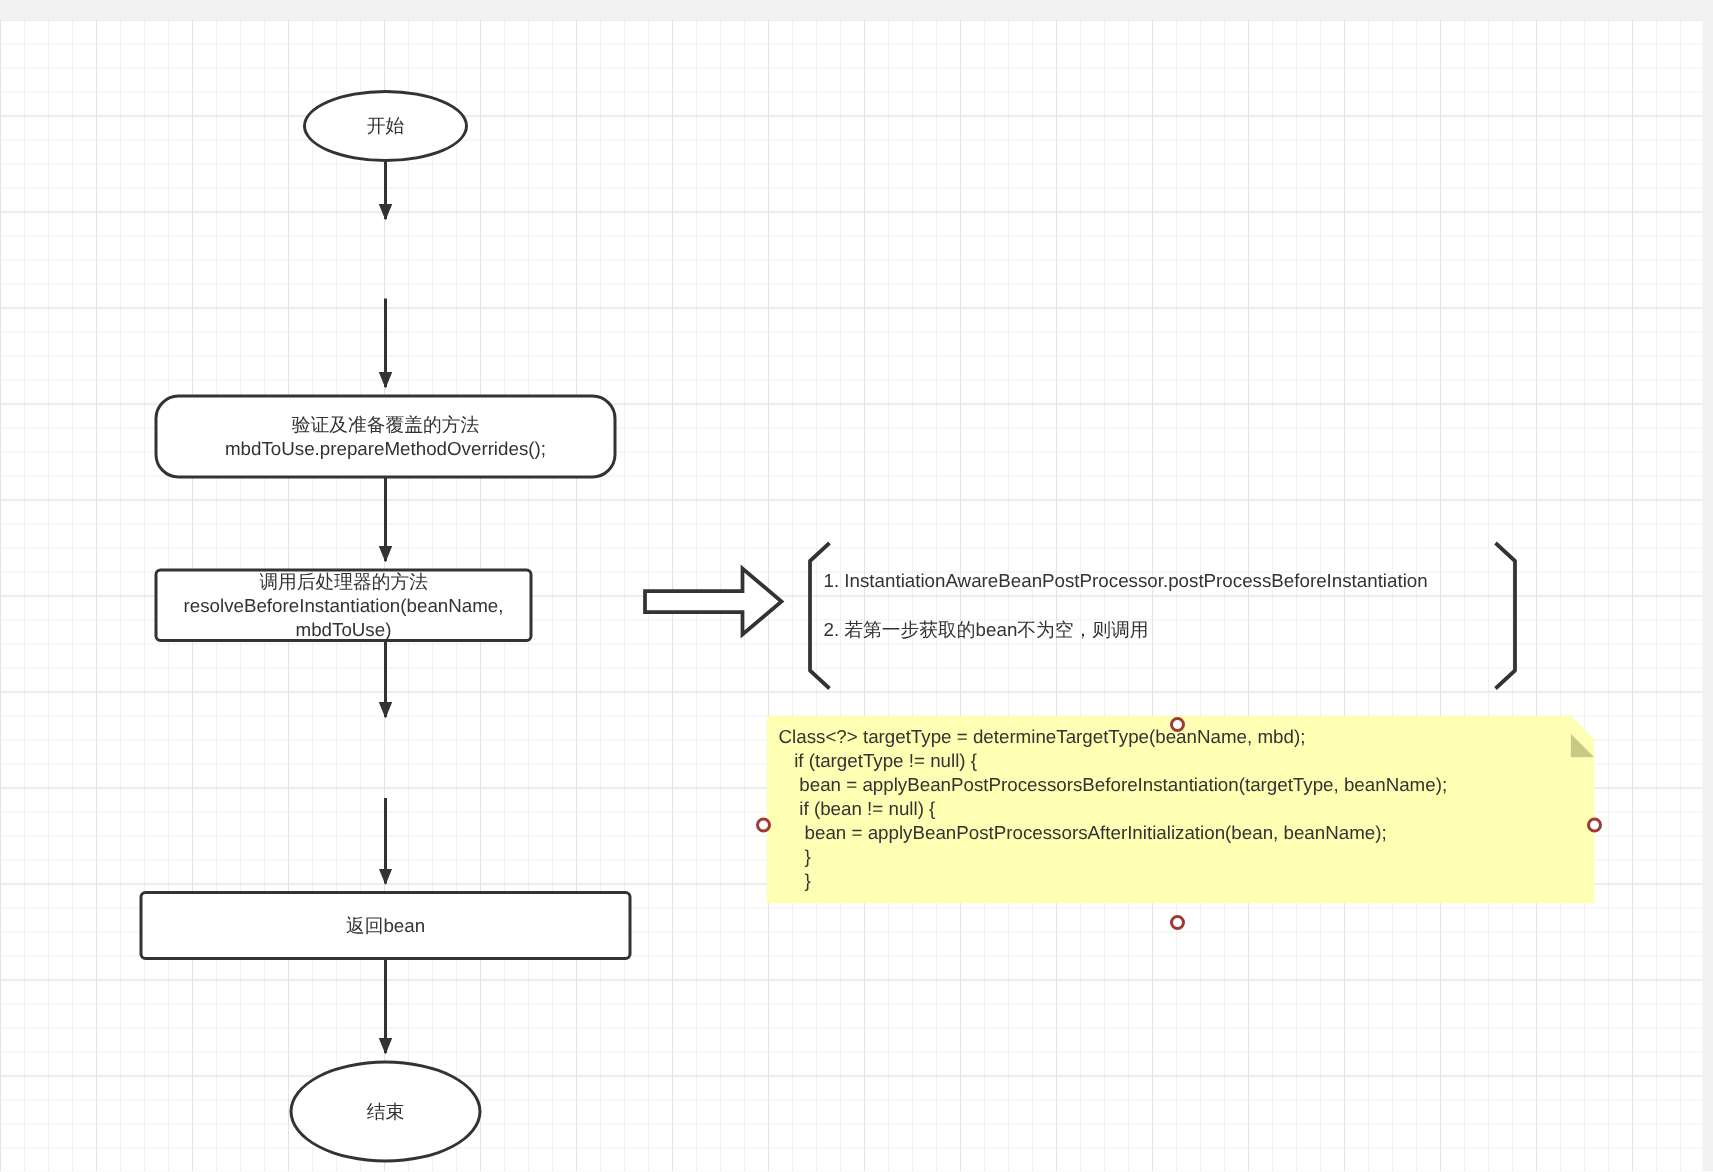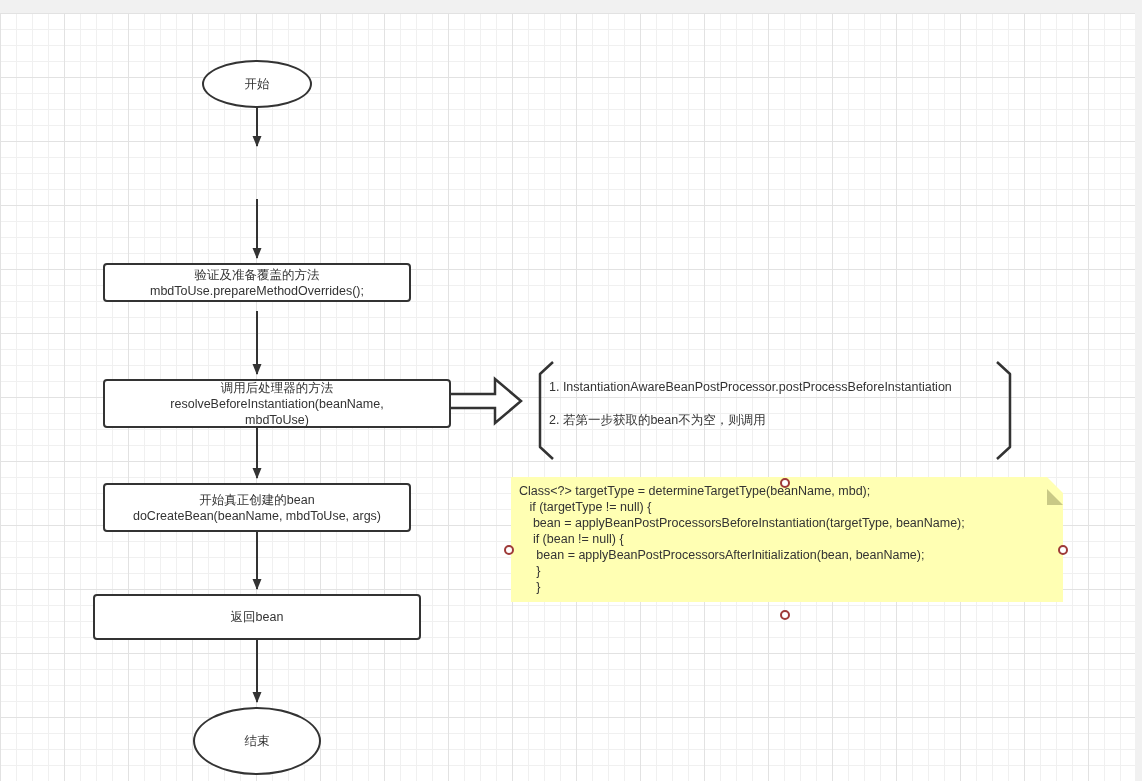--- a/index.html
+++ b/index.html
@@ -81,35 +81,31 @@
       <polygon class="block-arrow" points="430,381 495,381 495,366 521,388 495,410 495,395 430,395"></polygon>
       <polyline class="bracket" points="553,349 540,361 540,434 553,446"></polyline>
       <polyline class="bracket" points="997,349 1010,361 1010,434 997,446"></polyline>
     </svg>
 
     <div class="node ellipse" style="left:202px;top:47px;width:110px;height:48px;">
       <span>开始</span>
     </div>
 
 
-    <div class="node box" style="left:103px;top:250px;width:308px;height:39px;">
+    <div class="node box" style="left:103px;top:250px;width:308px;height:56px;border-radius:16px;">
       <span>验证及准备覆盖的方法</span>
       <span>mbdToUse.prepareMethodOverrides();</span>
     </div>
 
-    <div class="node box" style="left:103px;top:366px;width:348px;height:49px;">
+    <div class="node box" style="left:103px;top:366px;width:252px;height:49px;">
       <span>调用后处理器的方法</span>
       <span>resolveBeforeInstantiation(beanName,</span>
       <span>mbdToUse)</span>
     </div>
 
-    <div class="node box" style="left:103px;top:470px;width:308px;height:49px;">
-      <span>开始真正创建的bean</span>
-      <span>doCreateBean(beanName, mbdToUse, args)</span>
-    </div>
 
     <div class="node box" style="left:93px;top:581px;width:328px;height:46px;">
       <span>返回bean</span>
     </div>
 
     <div class="node ellipse" style="left:193px;top:694px;width:128px;height:68px;">
       <span>结束</span>
     </div>
 
     <div class="bracket-note">

